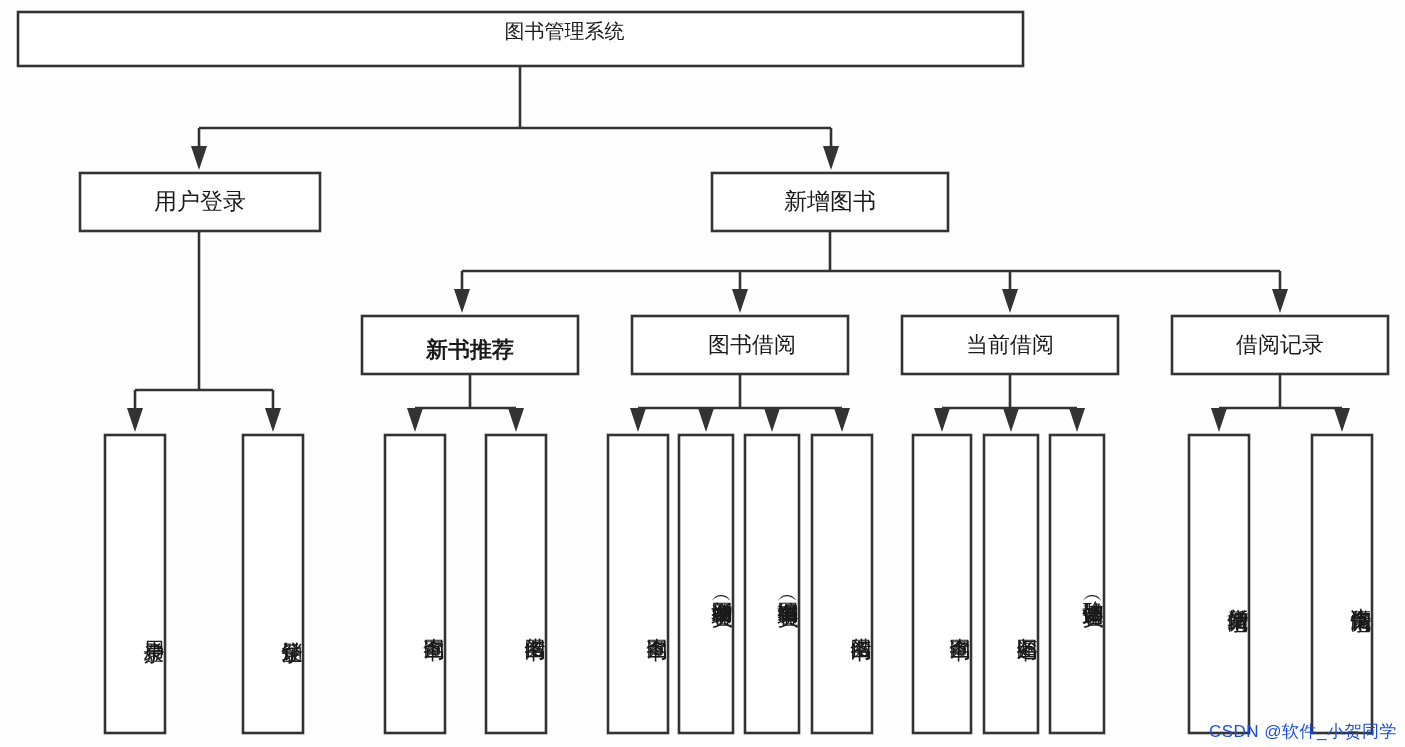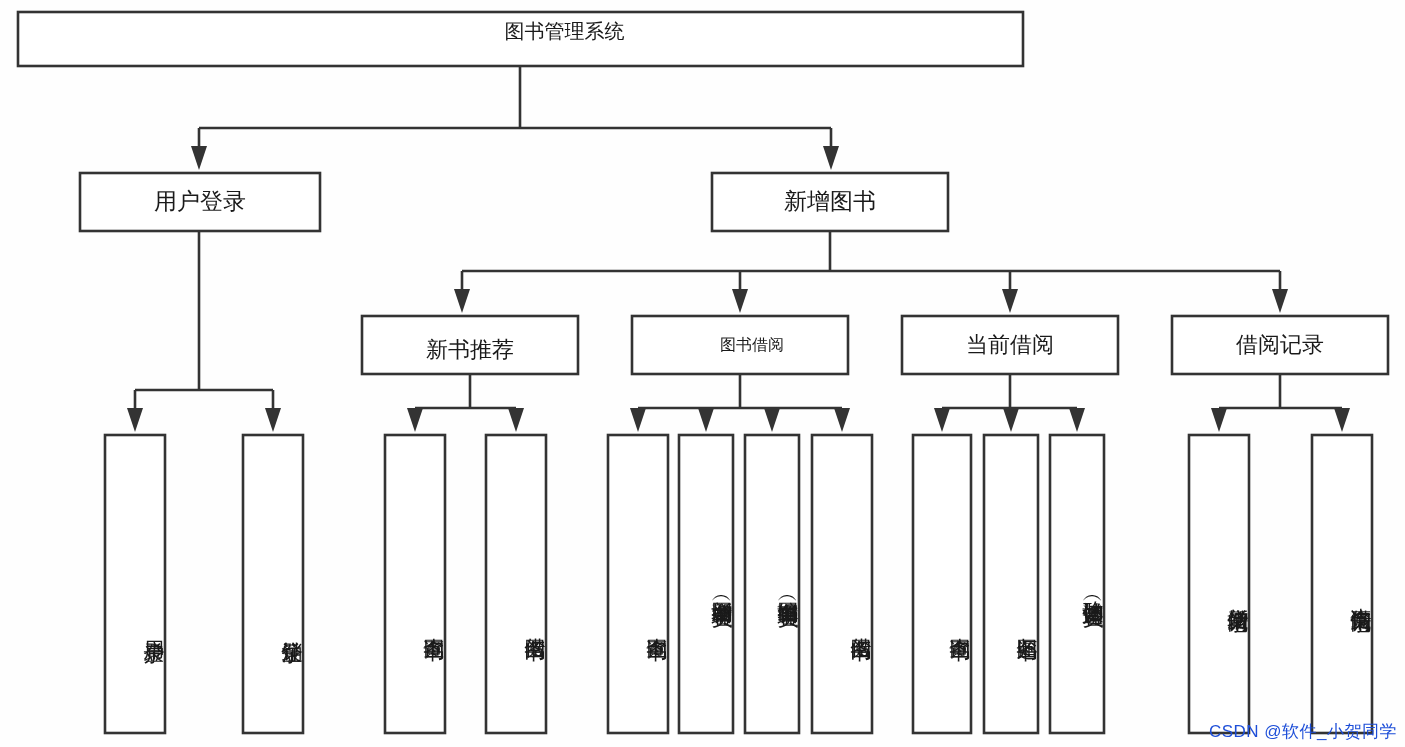--- a/index.html
+++ b/index.html
@@ -169,22 +169,22 @@
     <rect class="node-box" x="1050" y="435" width="54" height="298"></rect>
     <rect class="node-box" x="1189" y="435" width="60" height="298"></rect>
     <rect class="node-box" x="1312" y="435" width="60" height="298"></rect>
   </svg>
 
   <div class="node-label" style="left:18px; top:12px; width:1005px; height:38px; font-size:20px;padding-left:44px;">图书管理系统</div>
 
   <div class="node-label" style="left:80px; top:173px; width:240px; height:58px; font-size:23px;">用户登录</div>
   <div class="node-label" style="left:712px; top:173px; width:236px; height:58px; font-size:23px;">新增图书</div>
 
-  <div class="node-label" style="left:362px; top:316px; width:216px; height:68px; font-size:22px;">新书推荐</div>
-  <div class="node-label" style="left:632px; top:316px; width:240px; height:58px; font-size:16px;">图书借阅</div>
+  <div class="node-label" style="left:362px; top:316px; width:216px; height:68px; font-size:22px;font-weight:bold;">新书推荐</div>
+  <div class="node-label" style="left:632px; top:316px; width:240px; height:58px; font-size:22px;">图书借阅</div>
   <div class="node-label" style="left:902px; top:316px; width:216px; height:58px; font-size:22px;">当前借阅</div>
   <div class="node-label" style="left:1172px; top:316px; width:216px; height:58px; font-size:22px;border-radius:20px;">借阅记录</div>
 
   <div class="node-label vertical" style="left:105px; top:518px; width:60px; height:215px;">用户登录</div>
   <div class="node-label vertical" style="left:243px; top:518px; width:60px; height:215px;">注销登录</div>
   <div class="node-label vertical" style="left:385px; top:513px; width:60px; height:220px;">查询图书</div>
   <div class="node-label vertical" style="left:486px; top:513px; width:60px; height:220px;">借阅图书</div>
   <div class="node-label vertical" style="left:608px; top:513px; width:60px; height:220px;">查询图书</div>
   <div class="node-label vertical" style="left:679px; top:443px; width:54px; height:290px;">新增图书（管理员）</div>
   <div class="node-label vertical" style="left:745px; top:443px; width:54px; height:290px;">编辑图书（管理员）</div>

